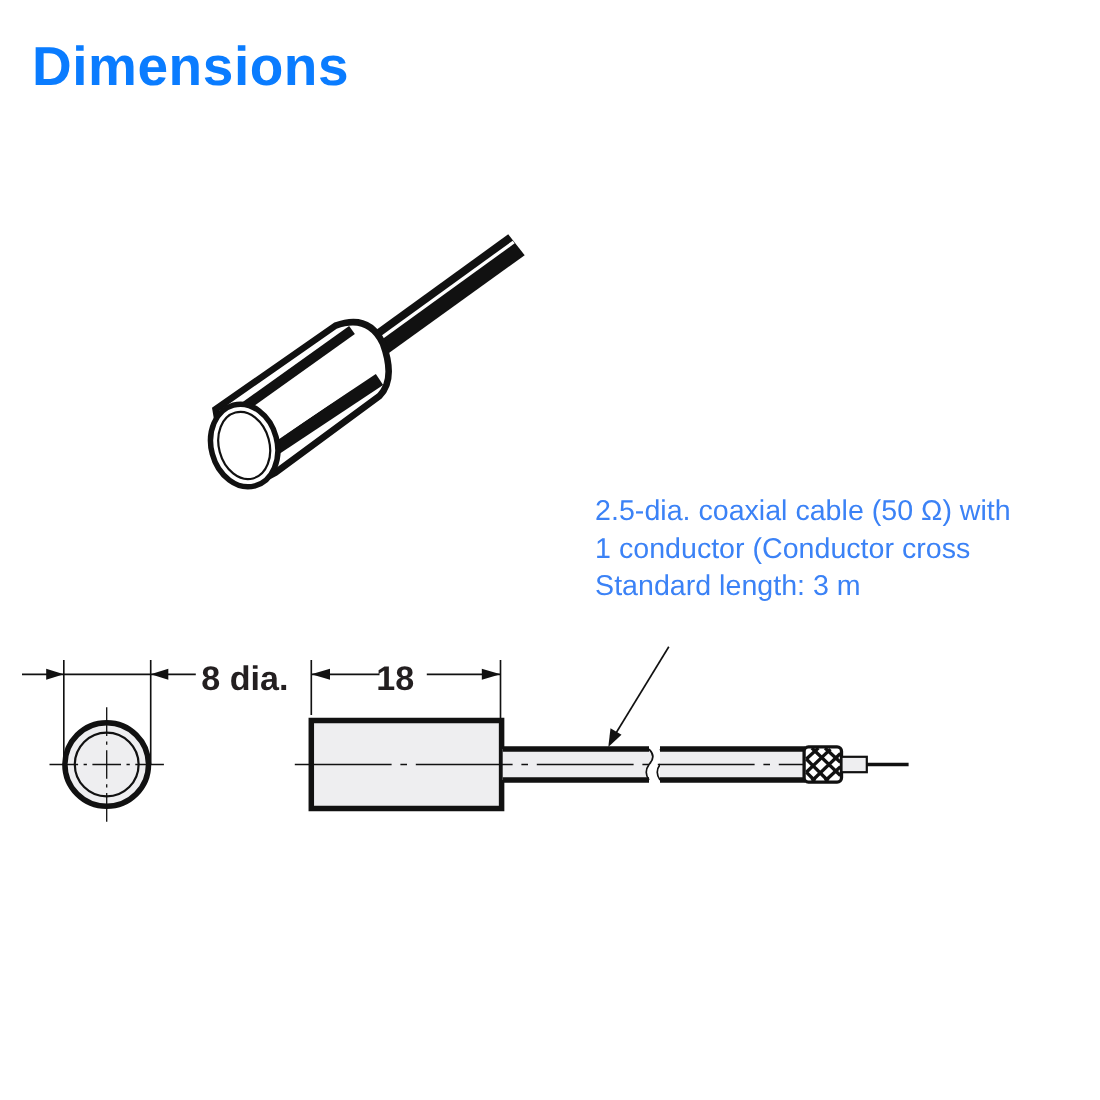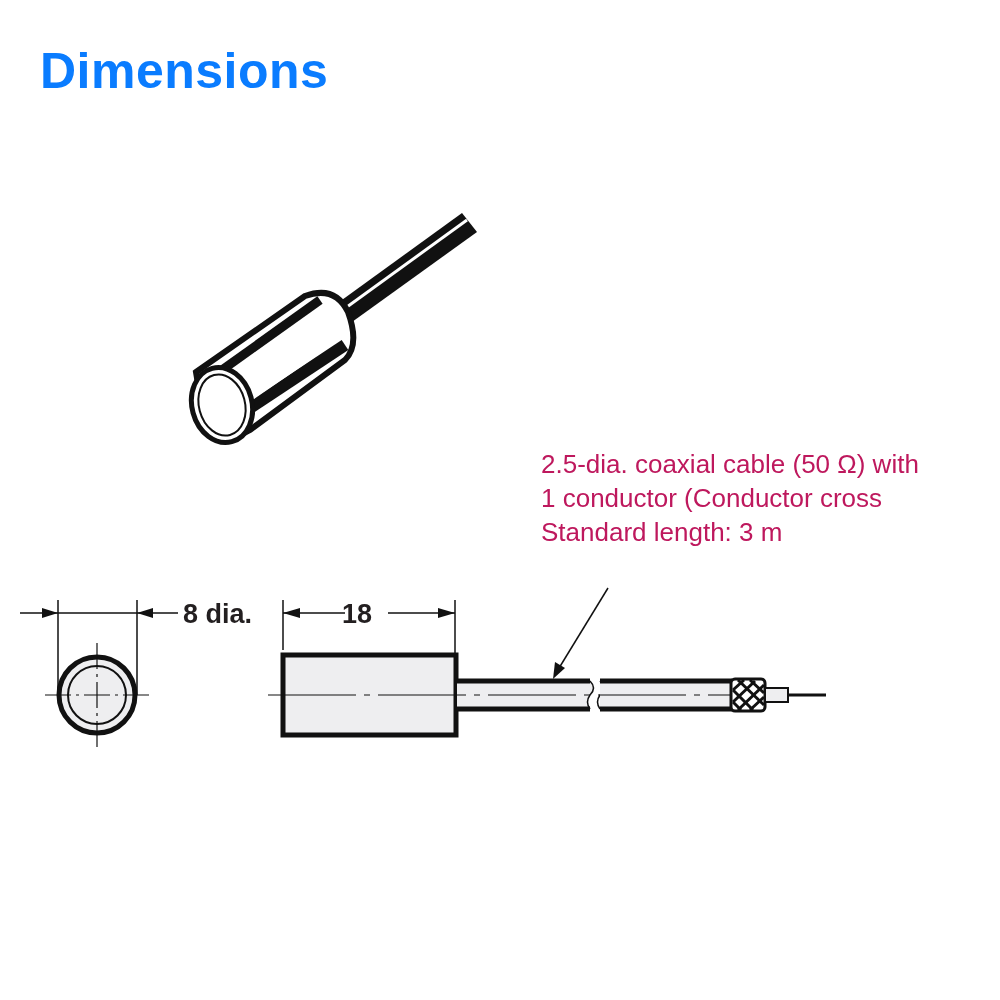--- a/index.html
+++ b/index.html
@@ -1,21 +1,21 @@
 <!DOCTYPE html>
 <html><head>
 <meta charset="utf-8">
 <style>
   html, body { margin: 0; padding: 0; background: #ffffff; }
   body { width: 1000px; height: 1000px; position: relative; overflow: hidden; font-family: "Liberation Sans", sans-serif; }
-  .title { position: absolute; left: 24px; top: 30px; font-size: 50px; font-weight: bold; color: #0a7cff; letter-spacing: 0.5px; margin: 16px; line-height: 1; }
-  .cable-note { position: absolute; left: 541px; top: 447px; font-size: 26px; line-height: 34px; color: #be185d; }
+  .title { position: absolute; left: 24px; top: 30px; font-size: 50px; font-weight: bold; color: #0a7cff; letter-spacing: 0.5px; margin: 5px; line-height: 1; }
+  .cable-note { position: absolute; left: 541px; top: 447px; font-size: 26px; line-height: 34px; color: #3b82f6; }
   .cable-note .line { display: block; white-space: nowrap; }
   .cable-note sup { font-size: 15px; vertical-align: 10px; line-height: 0; }
-  .dim-label { position: absolute; font-weight: bold; color: #231f20; font-size: 27px; line-height: 1; }
+  .dim-label { position: absolute; font-weight: bold; color: #231f20; font-size: 31px; line-height: 1; }
   svg { position: absolute; left: 0; top: 0; }
 </style>
 </head>
 <body>
 
 <h1 class="title">Dimensions</h1>
 
 <svg width="1000" height="1000" viewBox="0 0 1000 1000">
 
   <g>

